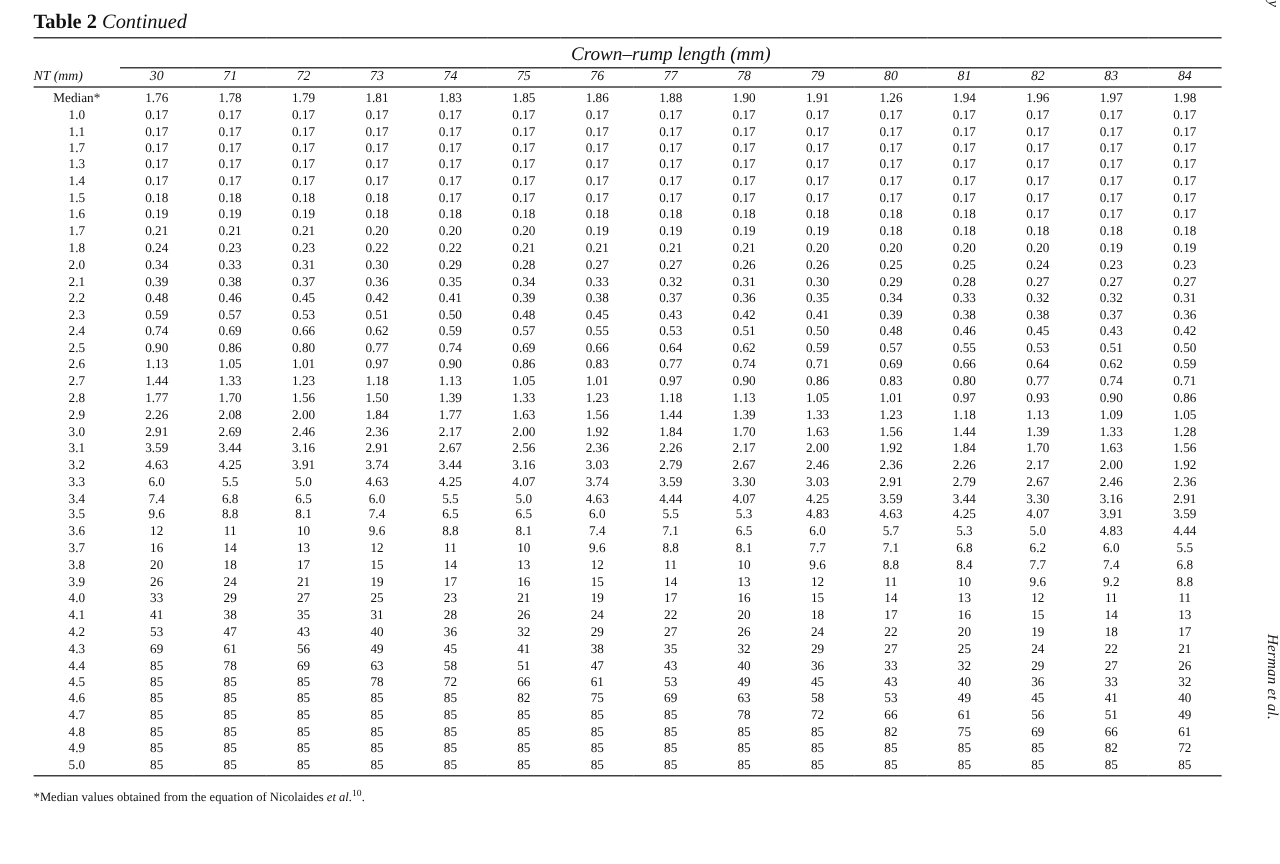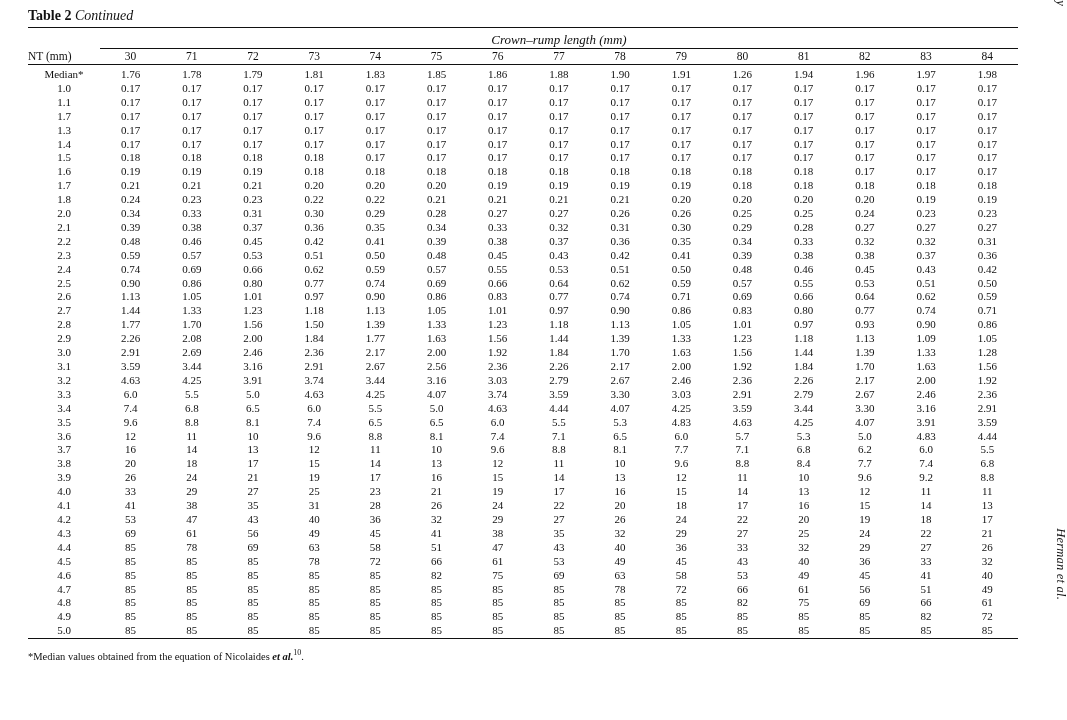--- a/index.html
+++ b/index.html
@@ -39,21 +39,21 @@
   .side-head.bottom { top: 600px; right: 14px; }
 
   .table-wrap {
     position: absolute;
     left: 28px;
     top: 8px;
     width: 990px;
   }
 
   .table-caption {
-    font-size: 14px;
+    font-size: 17px;
     font-weight: bold;
     margin-bottom: 3px;
     padding-left: 0px;
   }
   .table-caption .cont {
     font-weight: normal;
     font-style: italic;
   }
 
   table.data {
@@ -72,28 +72,29 @@
     font-family: "Liberation Serif", serif;
   }
 
   .rule-top td { border-top: 1.3px solid #111; height: 4px; }
   .rule-mid td { border-top: 0.8px solid #111; height: 3px; }
   .rule-bottom td { border-top: 1.3px solid #111; height: 4px; }
 
   .grouphdr {
     font-style: italic;
     text-align: left;
-    font-size: 13px;
+    font-size: 16px;
     padding: 2px 0 2px 6px;
   }
   .grouphdr-line {
     border-bottom: 0.8px solid #111;
   }
 
   .colhdr {
+    font-style: italic;
     font-size: 11.5px;
     padding: 2px 0 3px 0;
   }
   .colhdr.first {
     text-align: left;
     padding-left: 0px;
   }
 
   td.rowlabel {
     text-align: left;
@@ -101,21 +102,21 @@
     width: 72px;
   }
   td.rowlabel.median { }
 
   .footnote {
     font-size: 10.5px;
     padding-top: 5px;
     padding-left: 0px;
   }
   .footnote sup { font-size: 8px; }
-  .footnote .ital { font-style: italic; font-weight: bold; }
+  .footnote .ital { font-style: italic; }
 </style>
 </head>
 <body>
 
 <div class="page">
 
   <div class="side-head top">edside Down syndrome risk assay</div>
   <div class="side-head bottom">Herman et al.</div>
 
   <div class="table-wrap">

